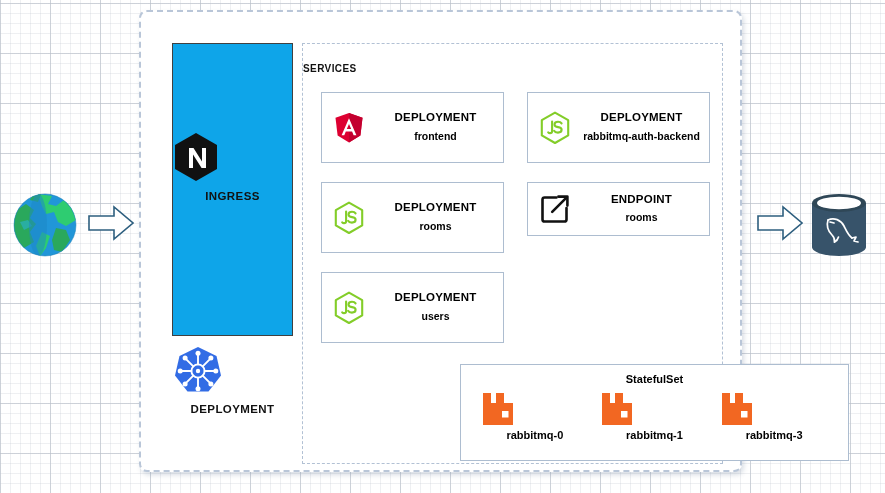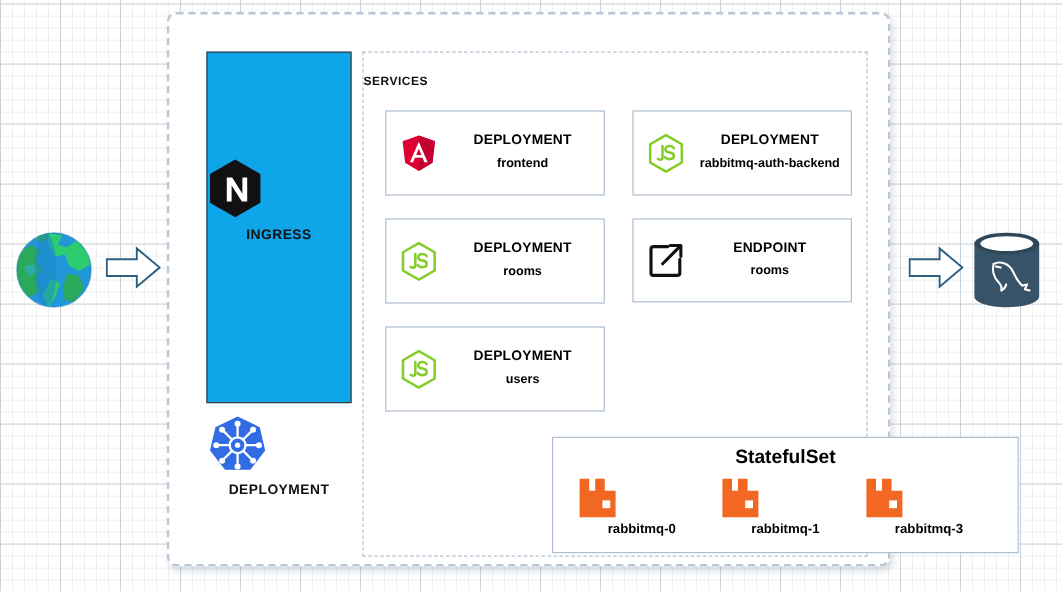--- a/index.html
+++ b/index.html
@@ -139,21 +139,21 @@
     left: 157px;
     top: 320px;
     width: 389px;
     height: 97px;
     border: 1px solid #adbdd0;
     background: #ffffff;
     box-sizing: border-box;
   }
   #statefulset-title {
     text-align: center;
-    font-size: 16px;
+    font-size: 11px;
     font-weight: bold;
     color: #000000;
     margin-top: 8px;
   }
   #pods-row {
     display: flex;
     justify-content: space-around;
     align-items: flex-start;
     margin-top: 7px;
     padding: 0 14px;
@@ -294,21 +294,21 @@
                    C15.5 15.2 16.9 15.8 19.1 16.1 C21.4 16.4 22.6 17 22.6 18.8
                    C22.6 20.5 21.1 21.6 18.9 21.6 C17.1 21.6 15.7 20.9 15.1 19.8" fill="none" stroke="#83CD29" stroke-width="2.1" stroke-linecap="round"></path>
         </svg>
       </div>
       <div class="card-text">
         <div class="card-kind">DEPLOYMENT</div>
         <div class="card-name">rooms</div>
       </div>
     </div>
 
-    <div class="card" style="left:224px; top:138px; width:183px; height:70px;">
+    <div class="card" style="left:224px; top:138px; width:183px; height:54px;">
       <div class="card-icon">
         <svg width="30" height="30" viewBox="0 0 30 30" aria-hidden="true">
           <path d="M16.5 3.5 H4.6 C3.4 3.5 2.5 4.4 2.5 5.6 V25.4 C2.5 26.6 3.4 27.5 4.6 27.5
                    H24.4 C25.6 27.5 26.5 26.6 26.5 25.4 V14" fill="none" stroke="#111111" stroke-width="2.6" stroke-linecap="round"></path>
           <path d="M12.2 17.8 L26.2 3.8" fill="none" stroke="#111111" stroke-width="2.6" stroke-linecap="round"></path>
           <path d="M18.4 2.6 H27.4 V11.6" fill="none" stroke="#111111" stroke-width="2.6" stroke-linecap="round" stroke-linejoin="round"></path>
         </svg>
       </div>
       <div class="card-text">
         <div class="card-kind">ENDPOINT</div>

